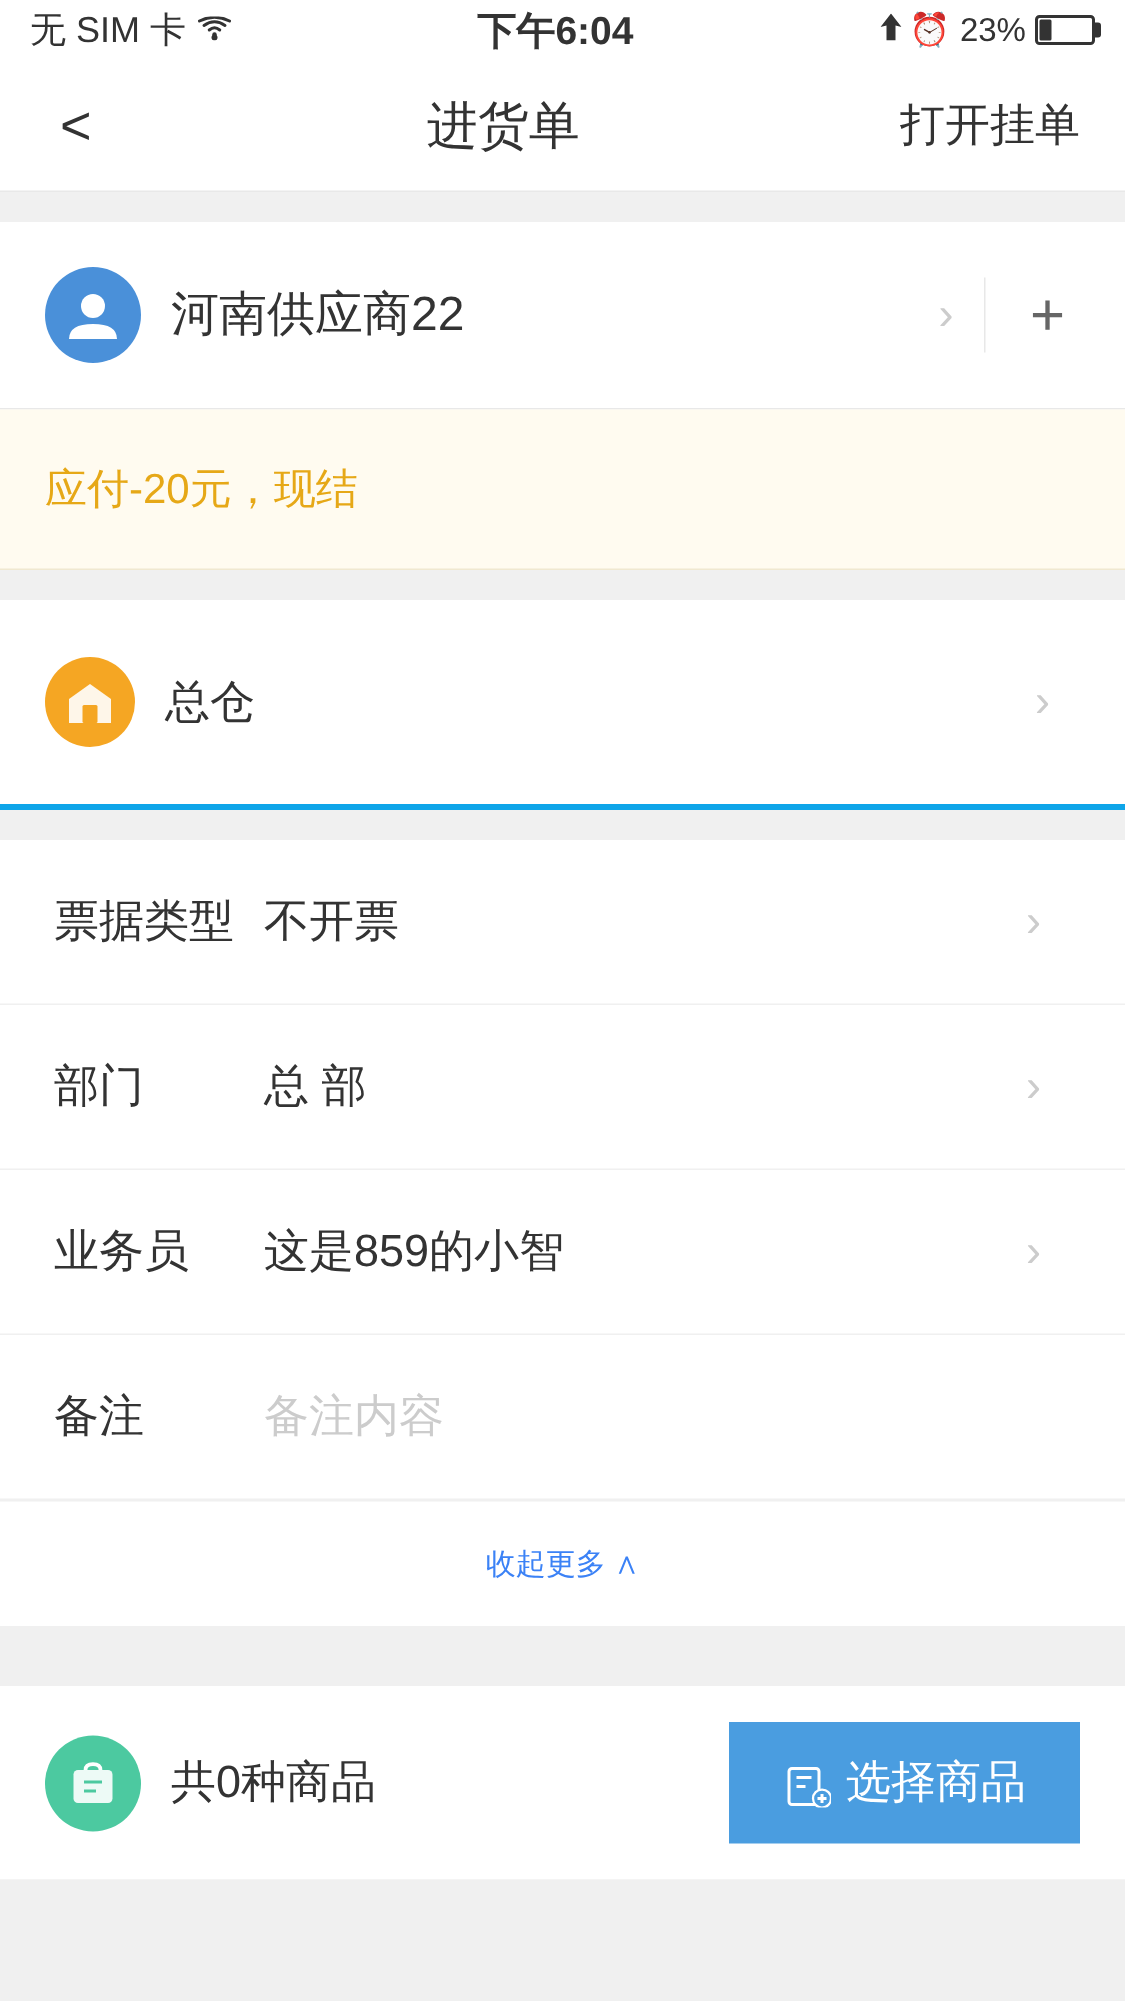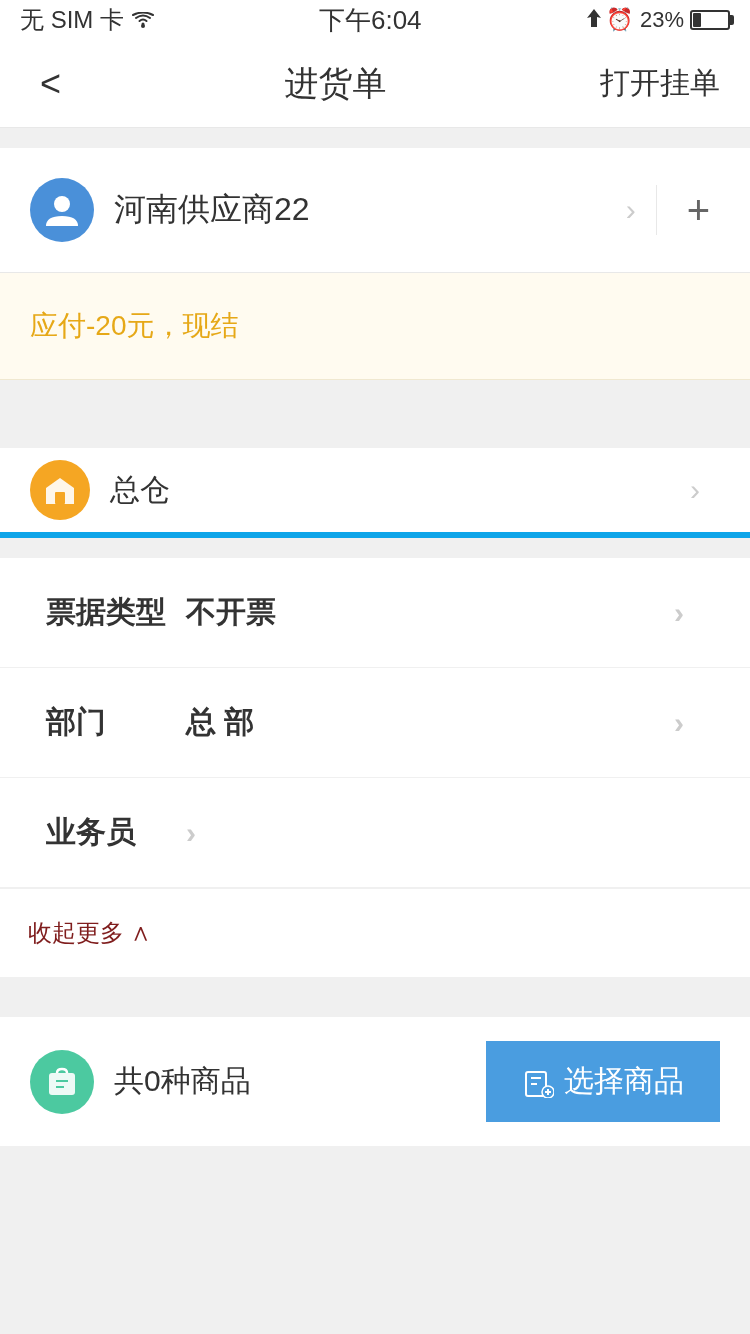--- a/index.html
+++ b/index.html
@@ -19,21 +19,21 @@
       height: 40px;
       background: #fff;
       display: flex;
       align-items: center;
       justify-content: space-between;
       padding: 0 20px;
       font-size: 24px;
       color: #333;
     }
     .status-left { display: flex; align-items: center; gap: 8px; }
-    .status-center { font-weight: 400; font-size: 26px; }
+    .status-center { font-weight: 700; font-size: 26px; }
     .status-right { display: flex; align-items: center; gap: 6px; font-size: 22px; }
     .battery-icon {
       display: inline-block;
       width: 40px; height: 20px;
       border: 2px solid #333;
       border-radius: 3px;
       position: relative;
       vertical-align: middle;
     }
     .battery-icon::after {
@@ -140,73 +140,72 @@
       padding: 34px 30px;
       font-size: 28px;
       color: #e6a817;
       border-bottom: 1px solid #f0e8d0;
     }
 
     
     .info-row {
       display: flex;
       align-items: center;
-      padding: 12px 30px;
-      background: #fff;
-      border-bottom: 6px solid #0ea5e9;
-      margin-top: 48px;
+      padding: 38px 30px;
+      background: #fff;
+      border-bottom: 4px solid #0ea5e9;
     }
     .info-row .warehouse-icon {
       width: 60px; height: 60px;
       border-radius: 50%;
       background: #f5a623;
       display: flex; align-items: center; justify-content: center;
       margin-right: 20px;
       flex-shrink: 0;
     }
     .info-row .warehouse-icon svg { width: 36px; height: 36px; }
     .info-value {
       flex: 1;
       font-size: 30px;
       color: #333;
     }
 
     
     .form-row {
       display: flex;
       align-items: center;
-      padding: 34px 46px;
+      padding: 34px 36px;
       background: #fff;
       border-bottom: 1px solid #f0f0f0;
       min-height: 100px;
-      font-weight: bold;
     }
     .form-label {
       font-size: 30px;
       color: #333;
       min-width: 140px;
     }
     .form-value {
       flex: 1;
       font-size: 30px;
       color: #333;
     }
     .form-placeholder {
       flex: 1;
       font-size: 30px;
       color: #ccc;
     }
 
     
     .collapse-row {
       background: #fff;
+      text-align: center;
       padding: 28px;
       border-top: 1px solid #f0f0f0;
-      color: #7f1d1d;
-      font-size: 24px;
+      color: #3b82f6;
+      font-size: 20px;
       cursor: pointer;
     }
 
     
     .product-footer {
       display: flex;
       align-items: center;
       padding: 24px 30px;
       background: #fff;
       margin-top: 20px;
@@ -330,23 +329,28 @@
   </div>
 
   <div class="form-row">
     <span class="form-label">部门</span>
     <span class="form-value">总 部</span>
     <span class="chevron-right">›</span>
   </div>
 
   <div class="form-row">
     <span class="form-label">业务员</span>
-    <span class="chevron-right">›</span>
-  </div>
-
+    <span class="form-value">这是859的小智</span>
+    <span class="chevron-right">›</span>
+  </div>
+
+  <div class="form-row">
+    <span class="form-label">备注</span>
+    <span class="form-placeholder">备注内容</span>
+  </div>
 
   <div class="collapse-row">
     <span>收起更多 ∧</span>
   </div>
 </div>
 
 <div class="section-divider"></div>
 
 <div class="product-footer">
   <div class="product-icon">

